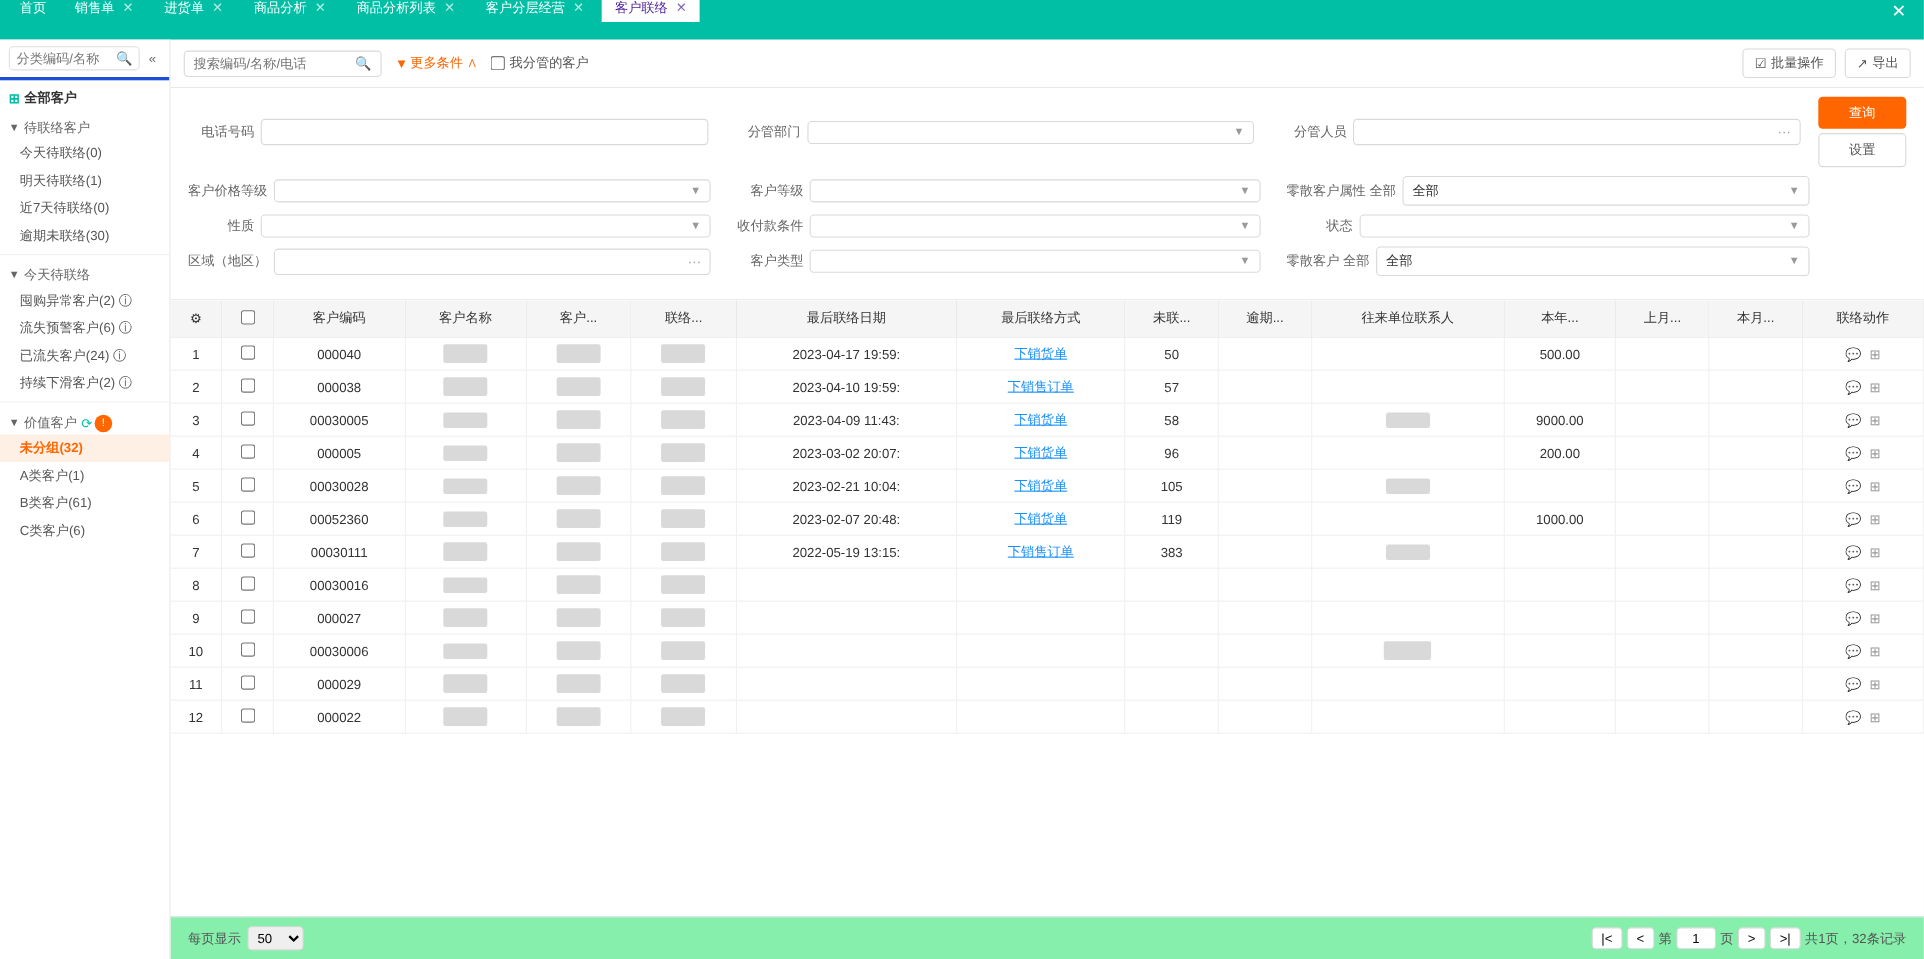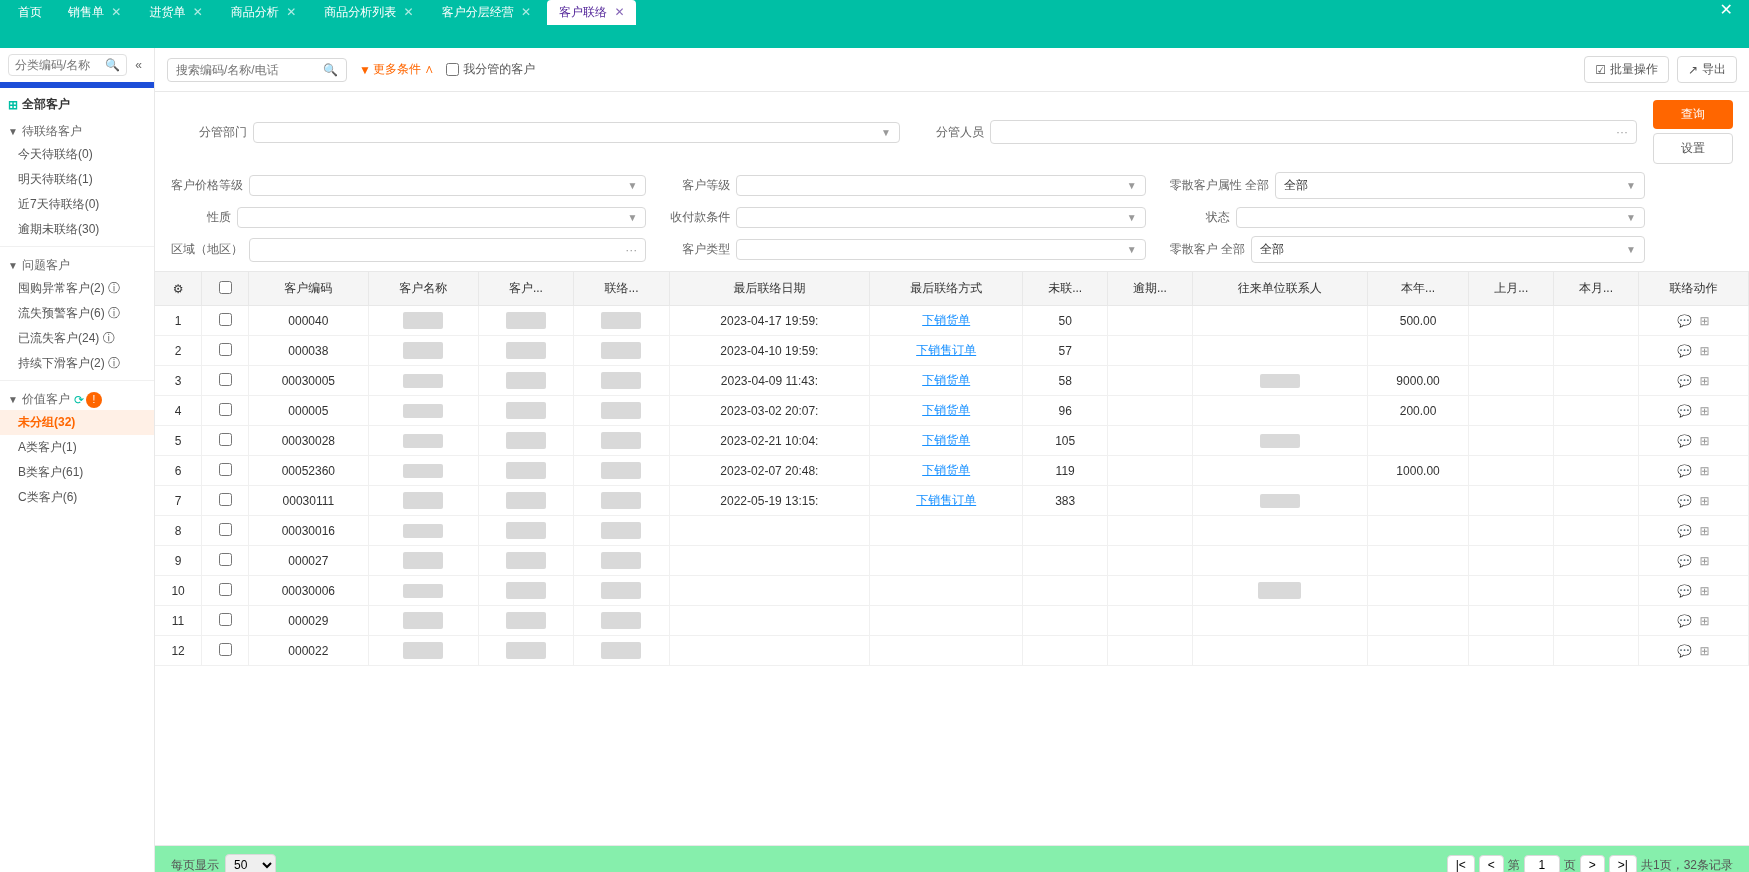--- a/index.html
+++ b/index.html
@@ -1,24 +1,24 @@
 <!DOCTYPE html>
 <html><head>
   <meta charset="utf-8">
   <style>
     * { box-sizing: border-box; margin: 0; padding: 0; font-family: 'Microsoft YaHei', Arial, sans-serif; font-size: 12px; }
     body { background: #f5f5f5; overflow: hidden; }
 
     
     .top-nav {
       display: flex;
-      align-items: flex-start;
+      align-items: flex-end;
       background: #00bfa5;
-      height: 48px;
-      padding: 0 8px;
+      height: 36px;
+      padding: 16px 8px;
       gap: 4px;
     }
     .top-nav .nav-item {
       color: #fff;
       padding: 4px 12px;
       cursor: pointer;
       border-radius: 4px 4px 0 0;
       white-space: nowrap;
       font-size: 12px;
     }
@@ -377,21 +377,21 @@
   <div class="nav-item active">
     <span>客户联络</span>
     <span class="close-x">✕</span>
   </div>
   <div class="top-nav-right">✕</div>
 </div>
 
 <div class="main-layout">
 
   <div class="sidebar">
-    <div style="display:flex; align-items:center; padding:6px 8px; border-bottom:6px solid #1d4ed8; gap:4px;">
+    <div style="display:flex; align-items:center; padding:6px 8px; border-bottom:3px solid #1d4ed8; gap:4px;">
       <div class="sidebar-search" style="flex:1; display:flex; align-items:center; border:1px solid #e0e0e0; border-radius:4px; padding:3px 6px; gap:4px;">
         <input type="text" style="border: none; outline: none; font-size: 12px; color: rgb(153, 153, 153); width: 80px;" placeholder="分类编码/名称">
         <span style="color:#00bfa5; cursor:pointer;">🔍</span>
       </div>
       <span style="cursor:pointer;color:#666;font-size:12px;padding:2px 4px;">«</span>
     </div>
 
     <div class="sidebar-section-header">
       <span style="color:#00bfa5;margin-right:4px;">⊞</span>
       <span>全部客户</span>
@@ -403,21 +403,21 @@
     </div>
     <div class="sidebar-item">今天待联络(0)</div>
     <div class="sidebar-item">明天待联络(1)</div>
     <div class="sidebar-item">近7天待联络(0)</div>
     <div class="sidebar-item">逾期未联络(30)</div>
 
     <div class="sidebar-divider"></div>
 
     <div class="sidebar-group-label">
       <span class="arrow">▼</span>
-      <span>问题客户</span>
+      <span>今天待联络</span>
     </div>
     <div class="sidebar-item">囤购异常客户(2) ⓘ</div>
     <div class="sidebar-item">流失预警客户(6) ⓘ</div>
     <div class="sidebar-item">已流失客户(24) ⓘ</div>
     <div class="sidebar-item">持续下滑客户(2) ⓘ</div>
 
     <div class="sidebar-divider"></div>
 
     <div class="sidebar-group-label">
       <span class="arrow">▼</span>
@@ -454,20 +454,24 @@
         <button class="btn-export">
           <span>↗</span>
           <span>导出</span>
         </button>
       </div>
     </div>
 
     <div class="advanced-filter">
 
       <div class="filter-row">
+        <div class="filter-field">
+          <label>电话号码</label>
+          <input type="text" class="field-input" value="" style="flex: 1 1 0%;">
+        </div>
         <div class="field-divider"></div>
         <div class="filter-field">
           <label>分管部门</label>
           <div class="field-select" style="flex:1;">
             <span class="select-text"></span>
             <span class="select-arrow">▼</span>
           </div>
         </div>
         <div class="field-divider"></div>
         <div class="filter-field">
@@ -530,21 +534,21 @@
         <div class="filter-field">
           <label>状态</label>
           <div class="field-select" style="flex:1;">
             <span class="select-text"></span>
             <span class="select-arrow">▼</span>
           </div>
         </div>
         <div style="width:80px;"></div>
       </div>
 
-      <div class="filter-row" style="margin-bottom:0;">
+      <div class="filter-row" style="margin-bottom:13px;">
         <div class="filter-field">
           <label>区域（地区）</label>
           <div class="field-select" style="flex:1;">
             <span class="select-text"></span>
             <span style="color:#999; cursor:pointer;">···</span>
           </div>
         </div>
         <div class="field-divider"></div>
         <div class="filter-field">
           <label>客户类型</label>

